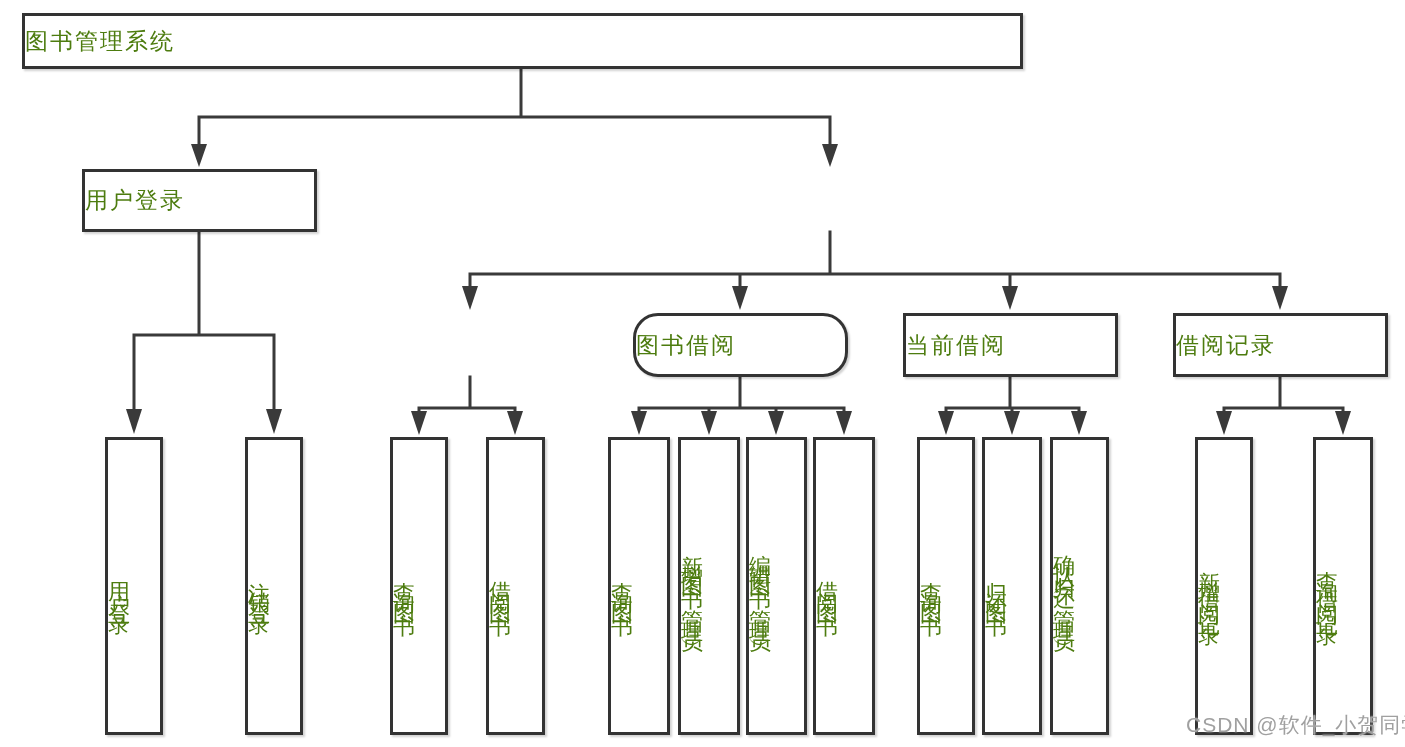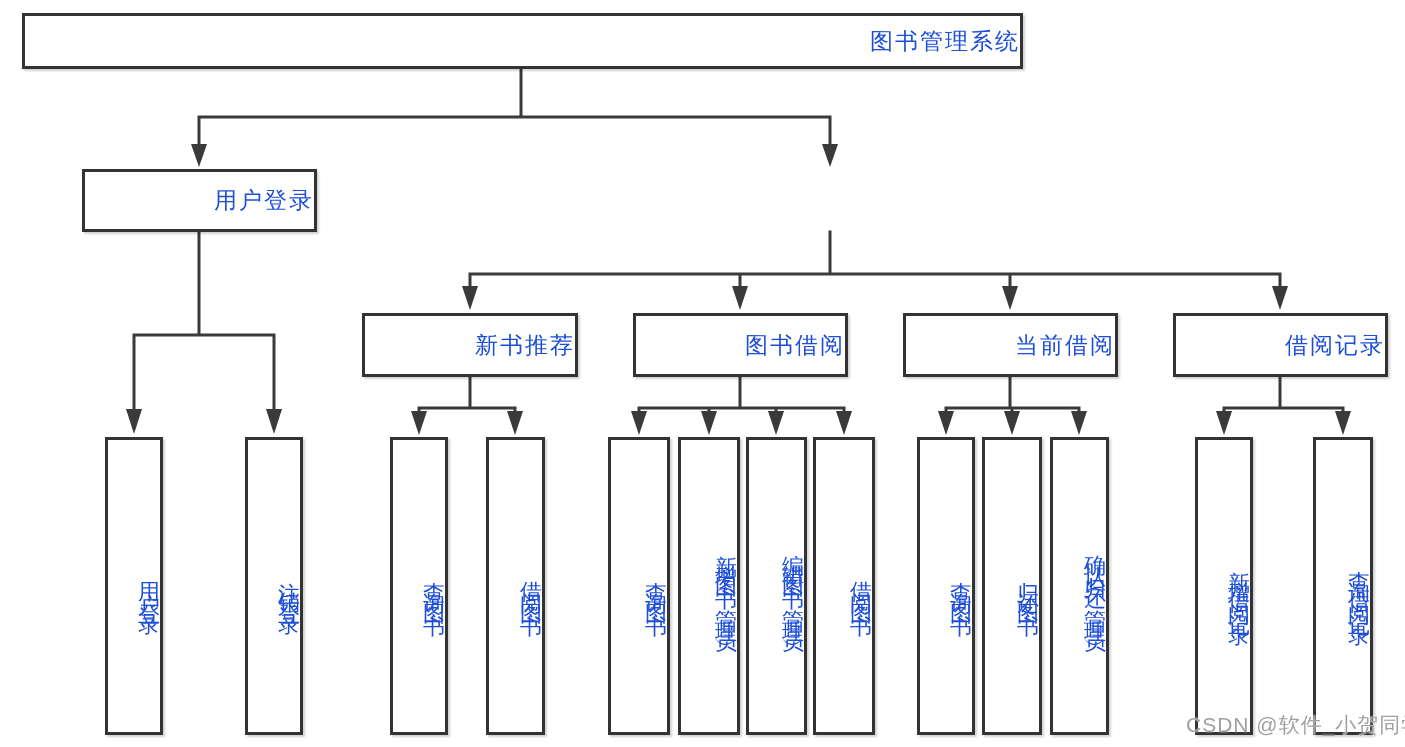--- a/index.html
+++ b/index.html
@@ -17,22 +17,22 @@
     width: 1405px; height: 747px;
   }
   .node {
     position: absolute;
     box-sizing: border-box;
     background: #ffffff;
     border: 3px solid #333333;
     box-shadow: 2px 2px 2px rgba(0,0,0,0.18);
     display: flex;
     align-items: center;
-    justify-content: flex-end;
-    color: #1d4ed8;
+    justify-content: flex-start;
+    color: #4d7c0f;
   }
   .node.h {
     font-size: 23px;
     letter-spacing: 2px;
     white-space: nowrap;
   }
   .node.v span {
     writing-mode: vertical-rl;
     text-orientation: mixed;
     font-size: 22px;
@@ -105,24 +105,21 @@
   </svg>
 
   <div class="node h" style="left:22px; top:13px; width:1001px; height:56px;">
     <span>图书管理系统</span>
   </div>
 
   <div class="node h" style="left:82px; top:169px; width:235px; height:63px;">
     <span>用户登录</span>
   </div>
 
-  <div class="node h" style="left:362px; top:313px; width:216px; height:64px;">
-    <span>新书推荐</span>
-  </div>
-  <div class="node h" style="left:633px; top:313px; width:215px; height:64px;">
+  <div class="node h" style="left:633px; top:313px; width:215px; height:64px;border-radius:25px;">
     <span>图书借阅</span>
   </div>
   <div class="node h" style="left:903px; top:313px; width:215px; height:64px;font-family:Liberation Mono, monospace;">
     <span>当前借阅</span>
   </div>
   <div class="node h" style="left:1173px; top:313px; width:215px; height:64px;font-family:Liberation Serif, serif;">
     <span>借阅记录</span>
   </div>
 
   <div class="node v" style="left:105px; top:437px; width:58px; height:298px;">

